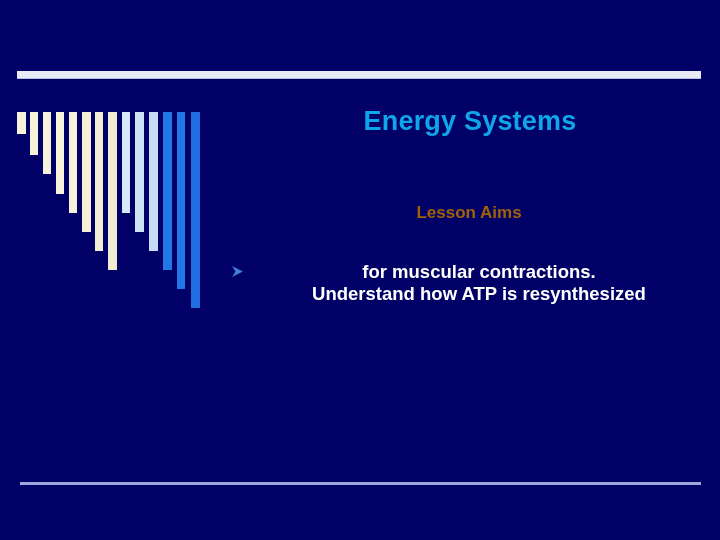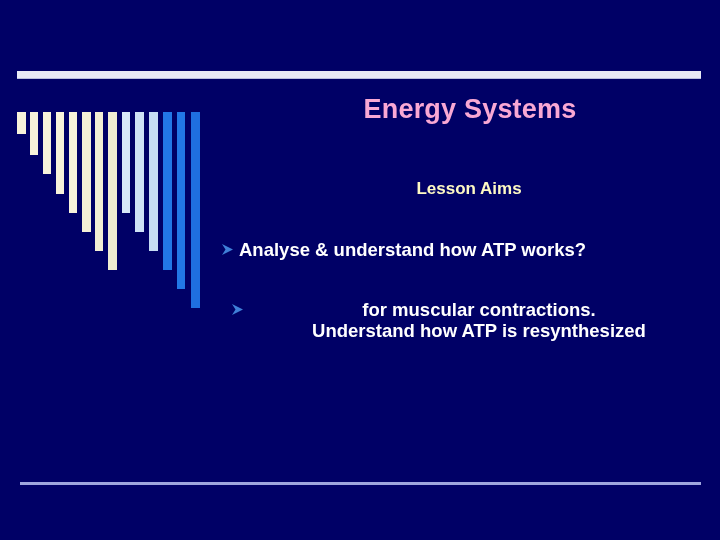--- a/index.html
+++ b/index.html
@@ -56,31 +56,31 @@
 
   
   #text-block {
     position: absolute;
     left: 215px;
     top: 95px;
     width: 500px;
   }
   #slide-title {
     text-align: center;
-    color: #f9a8d4;
+    color: #0ea5e9;
     font-size: 27px;
     font-weight: bold;
     letter-spacing: 0.2px;
     line-height: 1.1;
-    margin: 0;
+    margin: 12px;
     padding-left: 10px;
   }
   #slide-subtitle {
     text-align: center;
-    color: #fef9c3;
+    color: #a16207;
     font-size: 17px;
     font-weight: bold;
     margin: 0;
     padding-left: 8px;
     padding-top: 54px;
   }
   .bullet-row {
     display: flex;
     align-items: flex-start;
     color: #ffffff;
@@ -129,30 +129,20 @@
       <div class="deco-bar" style="left: 160px; width: 8px; height: 177px; background: rgb(34, 119, 230);"></div>
       <div class="deco-bar" style="left: 174px; width: 9px; height: 196px; background: rgb(31, 111, 224);"></div>
     </div>
 
   <div id="text-block">
 
     <h1 id="slide-title">Energy Systems</h1>
 
     <h2 id="slide-subtitle">Lesson Aims</h2>
 
-    <div class="bullet-row" id="bullet-1">
-      <span class="arrow-icon">
-        <svg width="13" height="11" viewBox="0 0 13 11" aria-hidden="true">
-          <path d="M1 0 L12 5.5 L1 11 L4.5 5.5 Z" fill="#3f7fd8"></path>
-        </svg>
-      </span>
-      <span class="bullet-text">
-        <span class="bullet-line">Analyse &amp; understand how ATP works?</span>
-      </span>
-    </div>
 
     <div class="bullet-row" id="bullet-2">
       <span class="arrow-icon">
         <svg width="13" height="11" viewBox="0 0 13 11" aria-hidden="true">
           <path d="M1 0 L12 5.5 L1 11 L4.5 5.5 Z" fill="#3f7fd8"></path>
         </svg>
       </span>
       <span class="bullet-text">
         <span class="bullet-line">for muscular contractions.</span>
         <span class="bullet-line">Understand how ATP is resynthesized</span>

